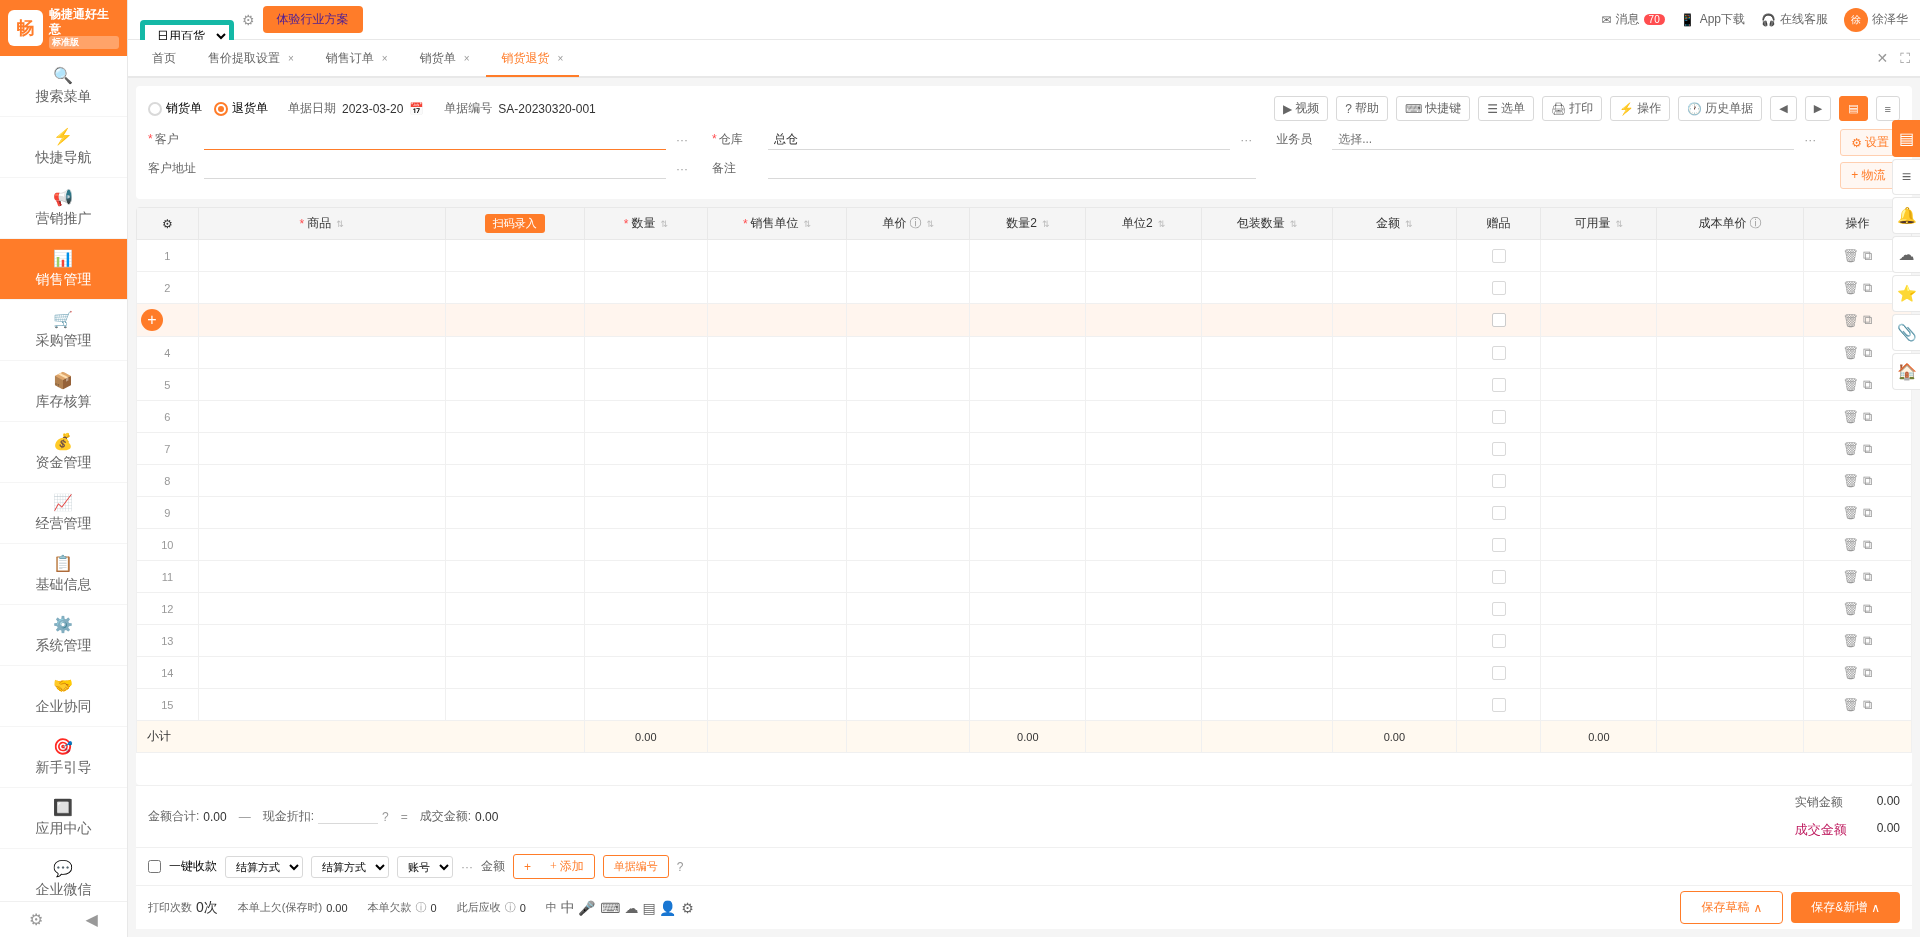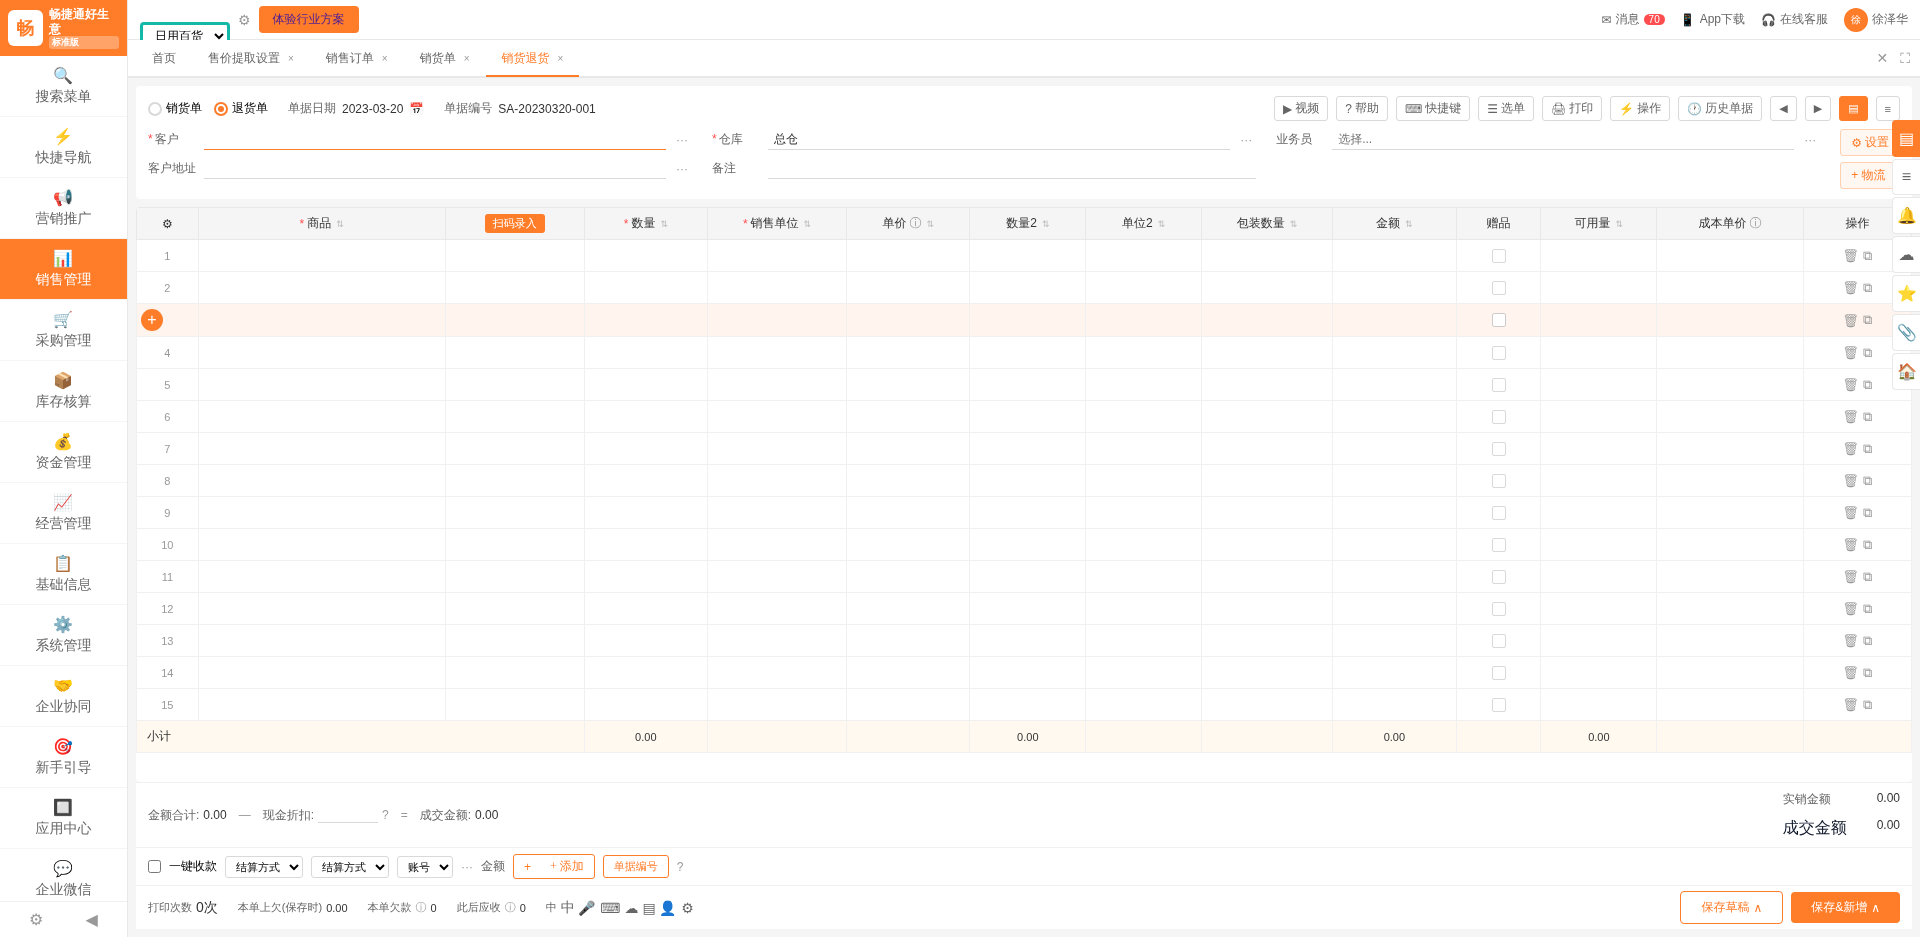--- a/index.html
+++ b/index.html
@@ -18,21 +18,21 @@
     .sidebar-item-label { font-size: 14px; text-align: center; }
     .sidebar-bottom { display: flex; justify-content: space-around; padding: 8px; border-top: 1px solid #f0f0f0; }
     .sidebar-bottom-btn { background: none; border: none; cursor: pointer; color: #999; font-size: 16px; }
 
     
     .main { flex: 1; display: flex; flex-direction: column; height: 100%; overflow: hidden; }
 
     
     .topbar { background: #fff; height: 40px; display: flex; align-items: center; justify-content: space-between; padding: 0 12px; border-bottom: 1px solid #e8e8e8; }
     .topbar-left { display: flex; align-items: center; gap: 8px; }
-    .topbar-select { border: 3px solid #14b8a6; border-radius: 4px; padding: 3px 8px; font-size: 12px; background: #fff; margin-top: 32px; }
+    .topbar-select { border: 5px solid #14b8a6; border-radius: 4px; padding: 3px 8px; font-size: 12px; background: #fff; margin-top: 32px; }
     .topbar-gear { color: #999; font-size: 14px; cursor: pointer; }
     .topbar-btn { background: #ff7c29; color: #4c1d95; border: none; border-radius: 4px; padding: 5px 14px; cursor: pointer; font-size: 12px; }
     .topbar-right { display: flex; align-items: center; gap: 16px; color: #666; }
     .topbar-right-item { display: flex; align-items: center; gap: 4px; cursor: pointer; font-size: 12px; }
     .badge { background: #ff4d4f; color: #fff; border-radius: 10px; padding: 0 5px; font-size: 10px; min-width: 18px; text-align: center; }
     .avatar { width: 24px; height: 24px; background: #ff7c29; border-radius: 50%; display: flex; align-items: center; justify-content: center; color: #fff; font-size: 10px; }
 
     
     .tabs { background: #fff; display: flex; align-items: center; border-bottom: 2px solid #e8e8e8; padding: 0 8px; height: 38px; }
     .tab { padding: 8px 16px; cursor: pointer; color: #666; font-size: 13px; display: flex; align-items: center; gap: 4px; border-bottom: 2px solid transparent; margin-bottom: -2px; white-space: nowrap; }
@@ -867,21 +867,21 @@
         <span class="summary-value">0.00</span>
       </div>
 
       <div style="margin-left:auto;display:flex;gap:20px;align-items:center;">
         <div style="display:flex;flex-direction:column;gap:10px;margin-left:44px;">
           <div style="display:flex;justify-content:space-between;gap:30px;">
             <span style="color:#666;font-size:12px;">实销金额</span>
             <span style="color:#333;font-weight:500;font-size:12px;">0.00</span>
           </div>
           <div style="display:flex;justify-content:space-between;gap:30px;">
-            <span style="color:#0f172a;font-size:16px;">成交金额</span>
+            <span style="color:#be185d;font-size:13px;">成交金额</span>
             <span style="color:#333;font-weight:500;font-size:12px;">0.00</span>
           </div>
         </div>
       </div>
     </div>
 
     <div style="background:#fff;border-top:1px solid #f0f0f0;padding:6px 12px;display:flex;align-items:center;gap:8px;">
       <input type="checkbox" style="">
       <label style="cursor:pointer;">一键收款</label>
       <select class="payment-select">

